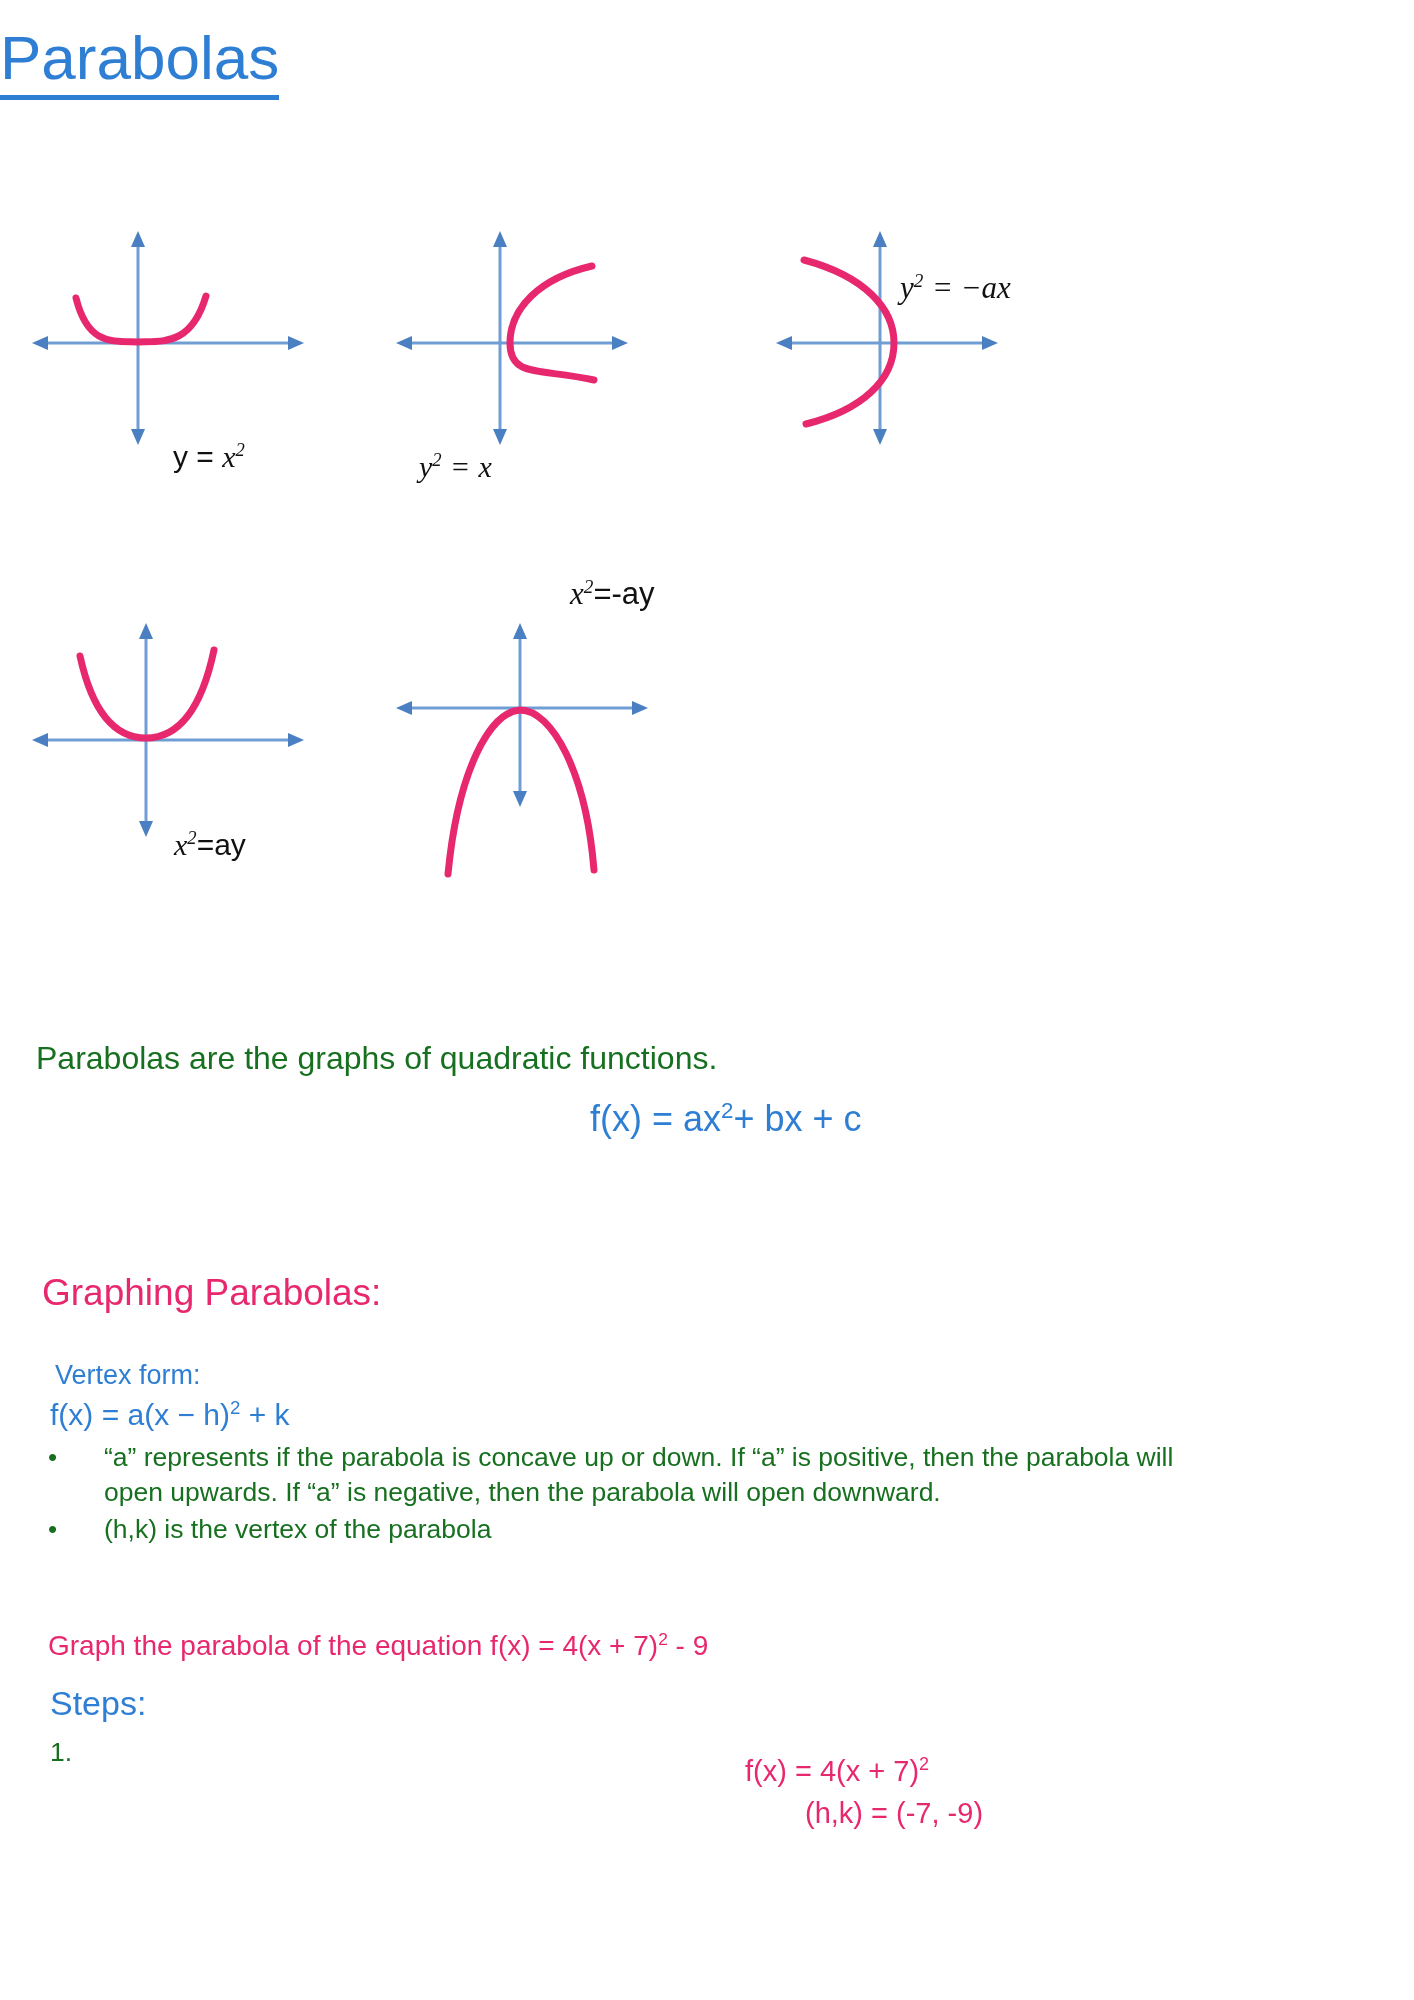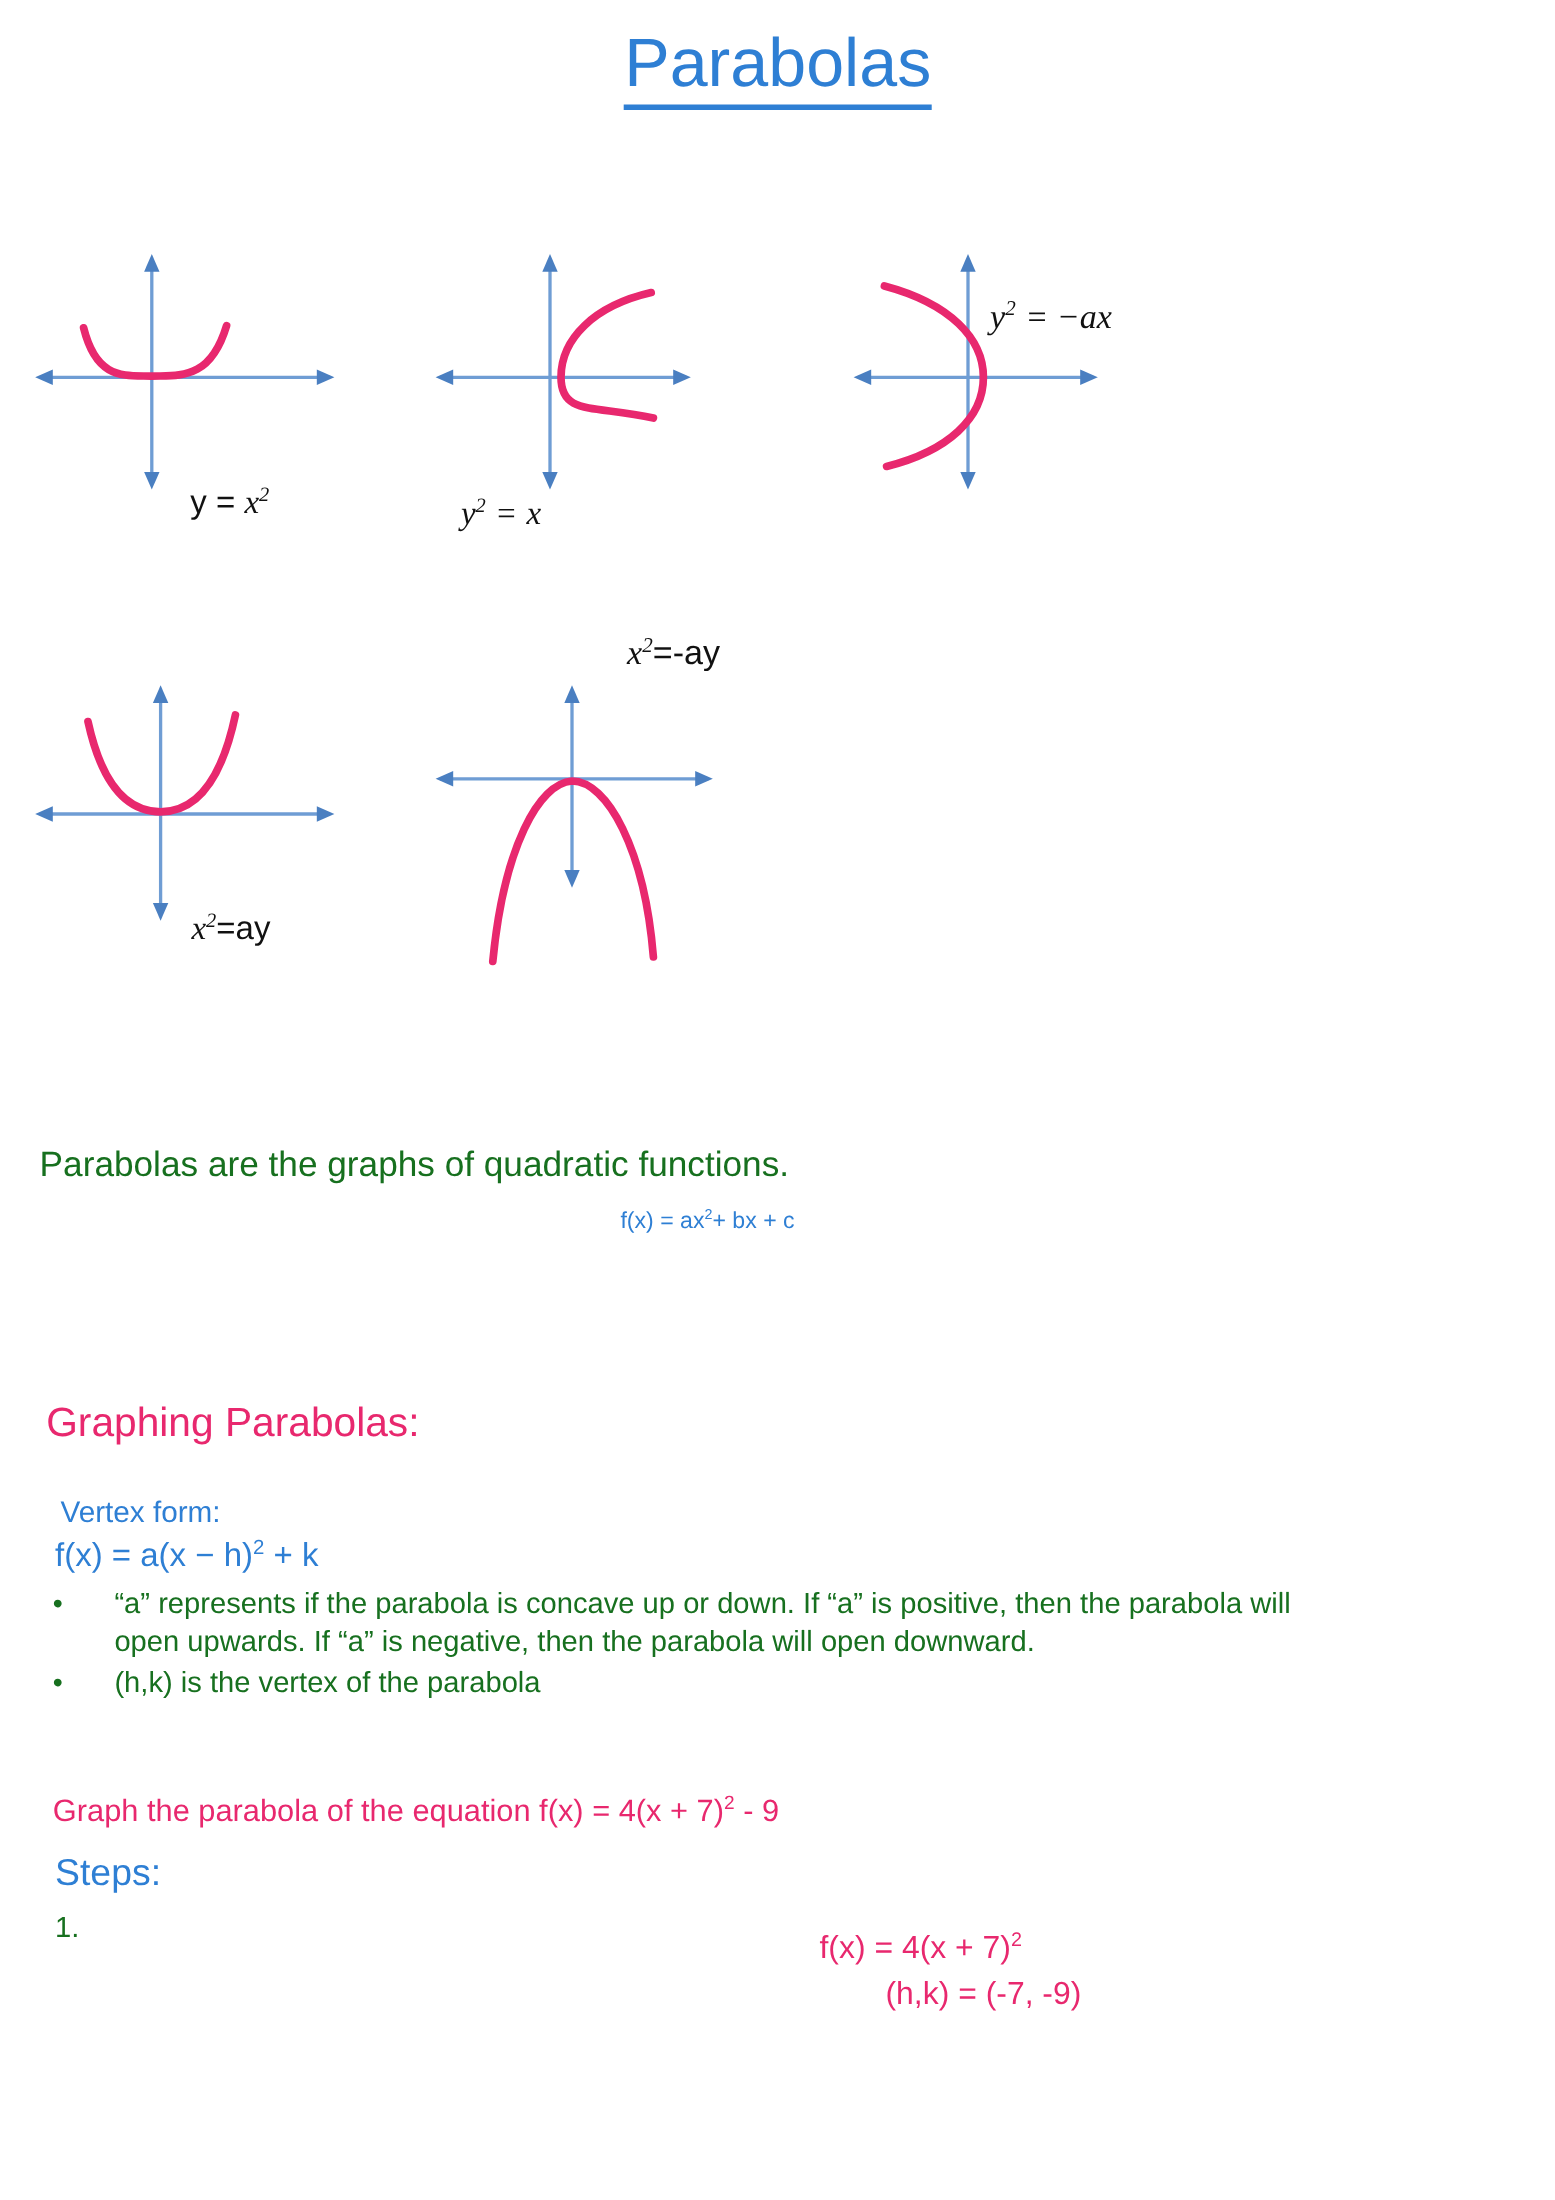--- a/index.html
+++ b/index.html
@@ -14,21 +14,21 @@
     font-family: "Liberation Sans", sans-serif;
     overflow: hidden;
   }
 
   
   .title {
     position: absolute;
     top: 22px;
     left: 0;
     width: 1414px;
-    text-align: center;
+    text-align: left;
     font-size: 62px;
     font-weight: 400;
     color: #2e7fd4;
     letter-spacing: 0px;
   }
   .title span.u {
     border-bottom: 5px solid #2e7fd4;
     padding-bottom: 3px;
   }
 
@@ -66,22 +66,22 @@
   .green { color: #17701f; }
   .blue  { color: #2e7fd4; }
   .pink  { color: #e8286e; }
 
   .para-intro {
     font-size: 32px;
     left: 36px;
     top: 1040px;
   }
   .fx-formula {
-    font-size: 21px;
-    left: 564px;
+    font-size: 36px;
+    left: 590px;
     top: 1098px;
   }
   .heading-graphing {
     font-size: 37px;
     left: 42px;
     top: 1272px;
     font-weight: 400;
   }
   .vertex-form-label {
     font-size: 27px;

